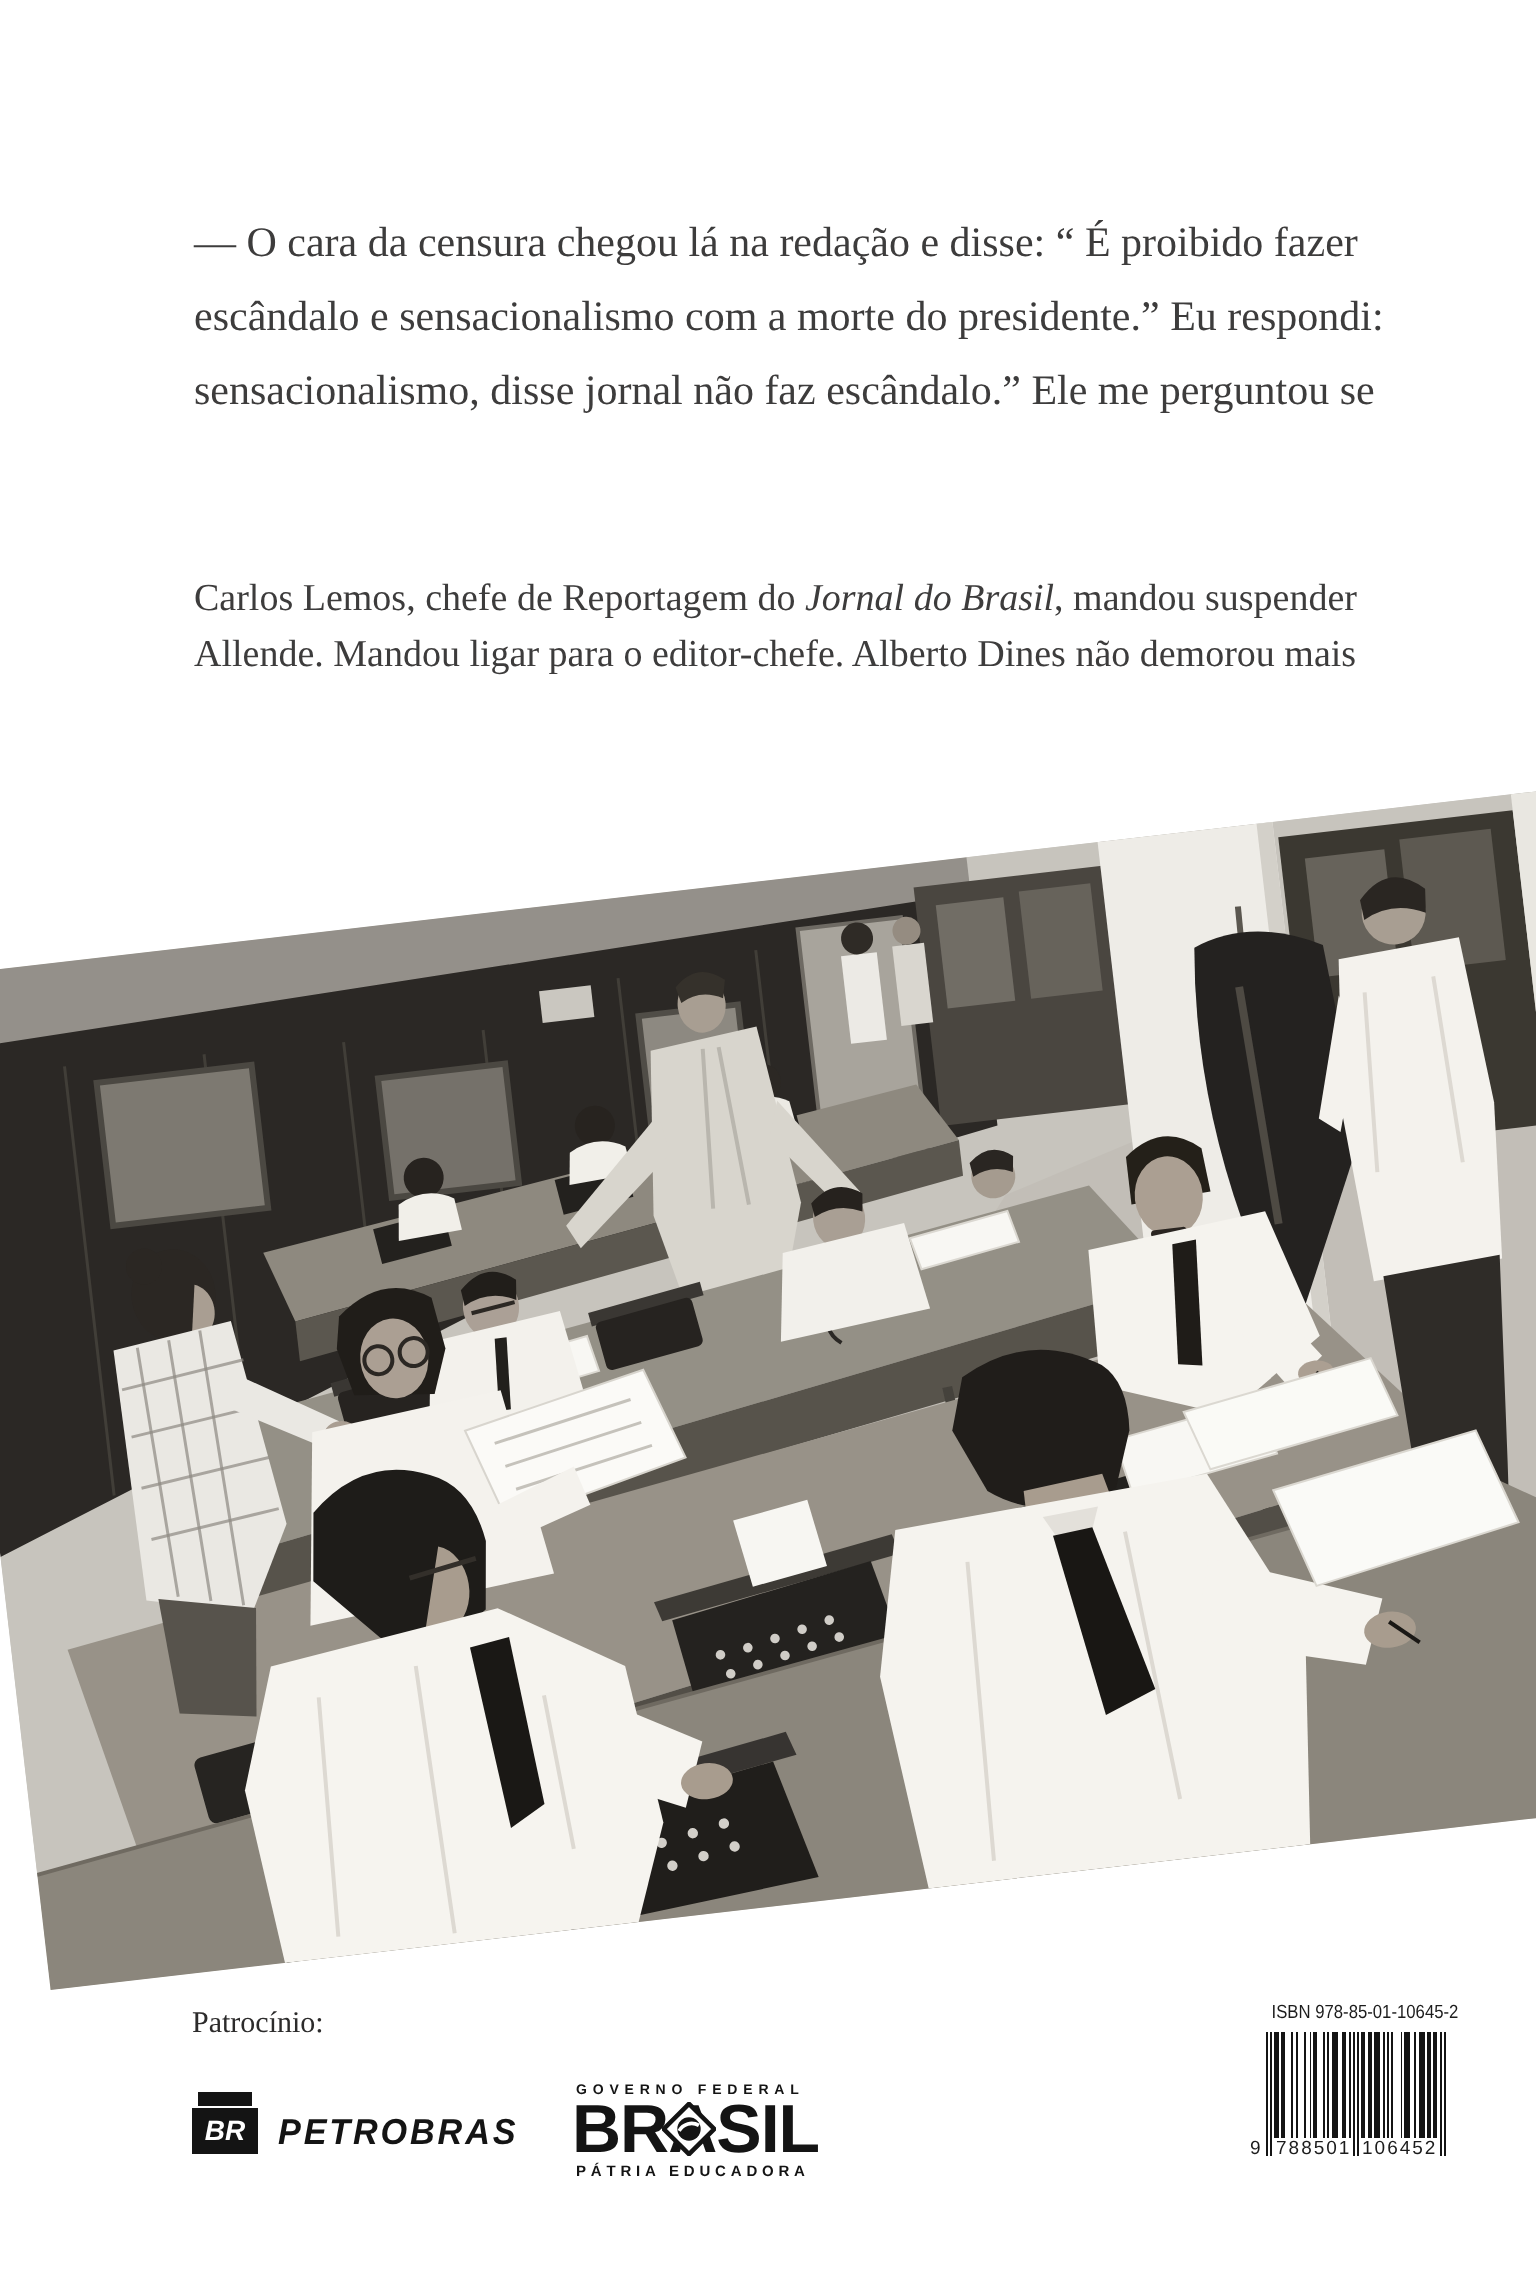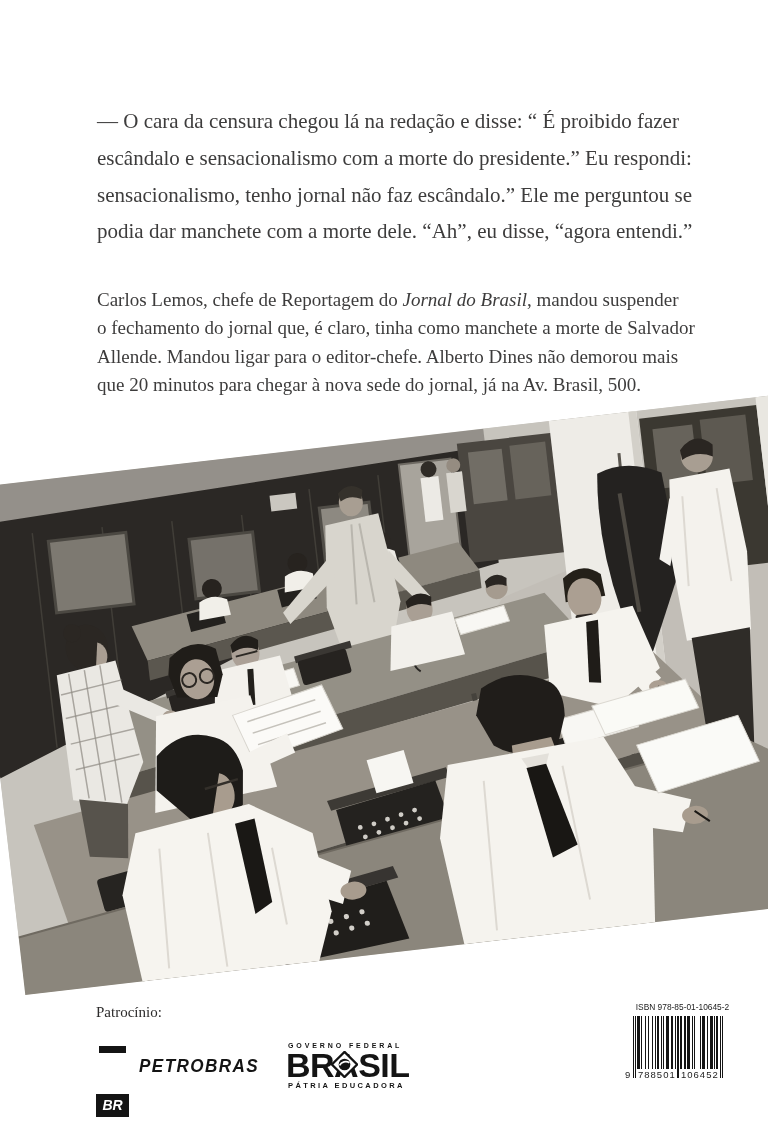--- a/index.html
+++ b/index.html
@@ -14,21 +14,21 @@
   .tline .it{font-style:italic;}
   
   .photo{position:absolute;left:-7px;top:435px;width:900px;height:510px;
          transform:rotate(-6.6deg);background:#c7c4bd;overflow:hidden;}
   .photo svg{display:block;width:100%;height:100%;}
   
   .sponsor-label{position:absolute;left:96px;top:1004px;font-size:15px;color:#2c2b2b;}
   .pb-bar{position:absolute;left:99px;top:1046px;width:27px;height:7px;background:#141414;}
   .pb-box{position:absolute;left:96px;top:1054px;width:33px;height:23px;background:#141414;
           color:#ffffff;font-family:"Liberation Sans",sans-serif;font-weight:bold;font-style:italic;
-          font-size:14px;line-height:23px;text-align:center;letter-spacing:0px;margin-top:40px;}
+          font-size:14px;line-height:23px;text-align:center;letter-spacing:0px;}
   .pb-word{position:absolute;left:139px;top:1056px;font-family:"Liberation Sans",sans-serif;
           font-weight:bold;font-style:italic;font-size:18px;letter-spacing:1.5px;color:#141414;
           transform:scaleX(.95);transform-origin:left;white-space:nowrap;}
   .gov-top{position:absolute;left:288px;top:1042px;font-family:"Liberation Sans",sans-serif;
           font-weight:bold;font-size:7px;letter-spacing:2.9px;color:#141414;white-space:nowrap;}
   .brasil-name{position:absolute;left:286px;top:1048px;font-family:"Liberation Sans",sans-serif;
           font-weight:bold;font-size:34px;letter-spacing:-0.5px;color:#141414;white-space:nowrap;
           line-height:34px;}
   .brasil-flag{position:absolute;left:331px;top:1051px;width:27px;height:27px;}
   .patria{position:absolute;left:288px;top:1081px;font-family:"Liberation Sans",sans-serif;
@@ -47,29 +47,26 @@
   .isbn-digits .d2{left:48px;width:37px;text-align:center;}
 </style>
 </head>
 <body>
 
 <div class="page">
 
   <section class="quote">
       <div class="tline">— O cara da censura chegou lá na redação e disse: “ É proibido fazer</div>
       <div class="tline">escândalo e sensacionalismo com a morte do presidente.” Eu respondi:</div>
-      <div class="tline">sensacionalismo, tenho jornal não faz escândalo.” Ele me perguntou se</div>
-      <div class="tline">podia dar manchete com a morte dele. “Ah”, eu disse, “agora entendi.”</div>
+      <div class="tline">sensacionalismo, disse jornal não faz escândalo.” Ele me perguntou se</div>
     </section>
 
   <section class="bodytext">
       <div class="tline"><span>Carlos Lemos, chefe de Reportagem do </span><span class="it">Jornal do Brasil</span><span>, mandou suspender</span></div>
-      <div class="tline">o fechamento do jornal que, é claro, tinha como manchete a morte de Salvador</div>
       <div class="tline">Allende. Mandou ligar para o editor-chefe. Alberto Dines não demorou mais</div>
-      <div class="tline">que 20 minutos para chegar à nova sede do jornal, já na Av. Brasil, 500.</div>
     </section>
 
   <div class="photo">
     <svg viewBox="0 0 900 510" preserveAspectRatio="none">
 
       <rect x="0" y="0" width="900" height="510" fill="#c7c4bd"></rect>
       <polygon points="520,170 900,60 900,510 250,510" fill="#c2beb7"></polygon>
 
       <g>
         <polygon points="0,0 520,0 520,22 0,40" fill="#94908a"></polygon>

